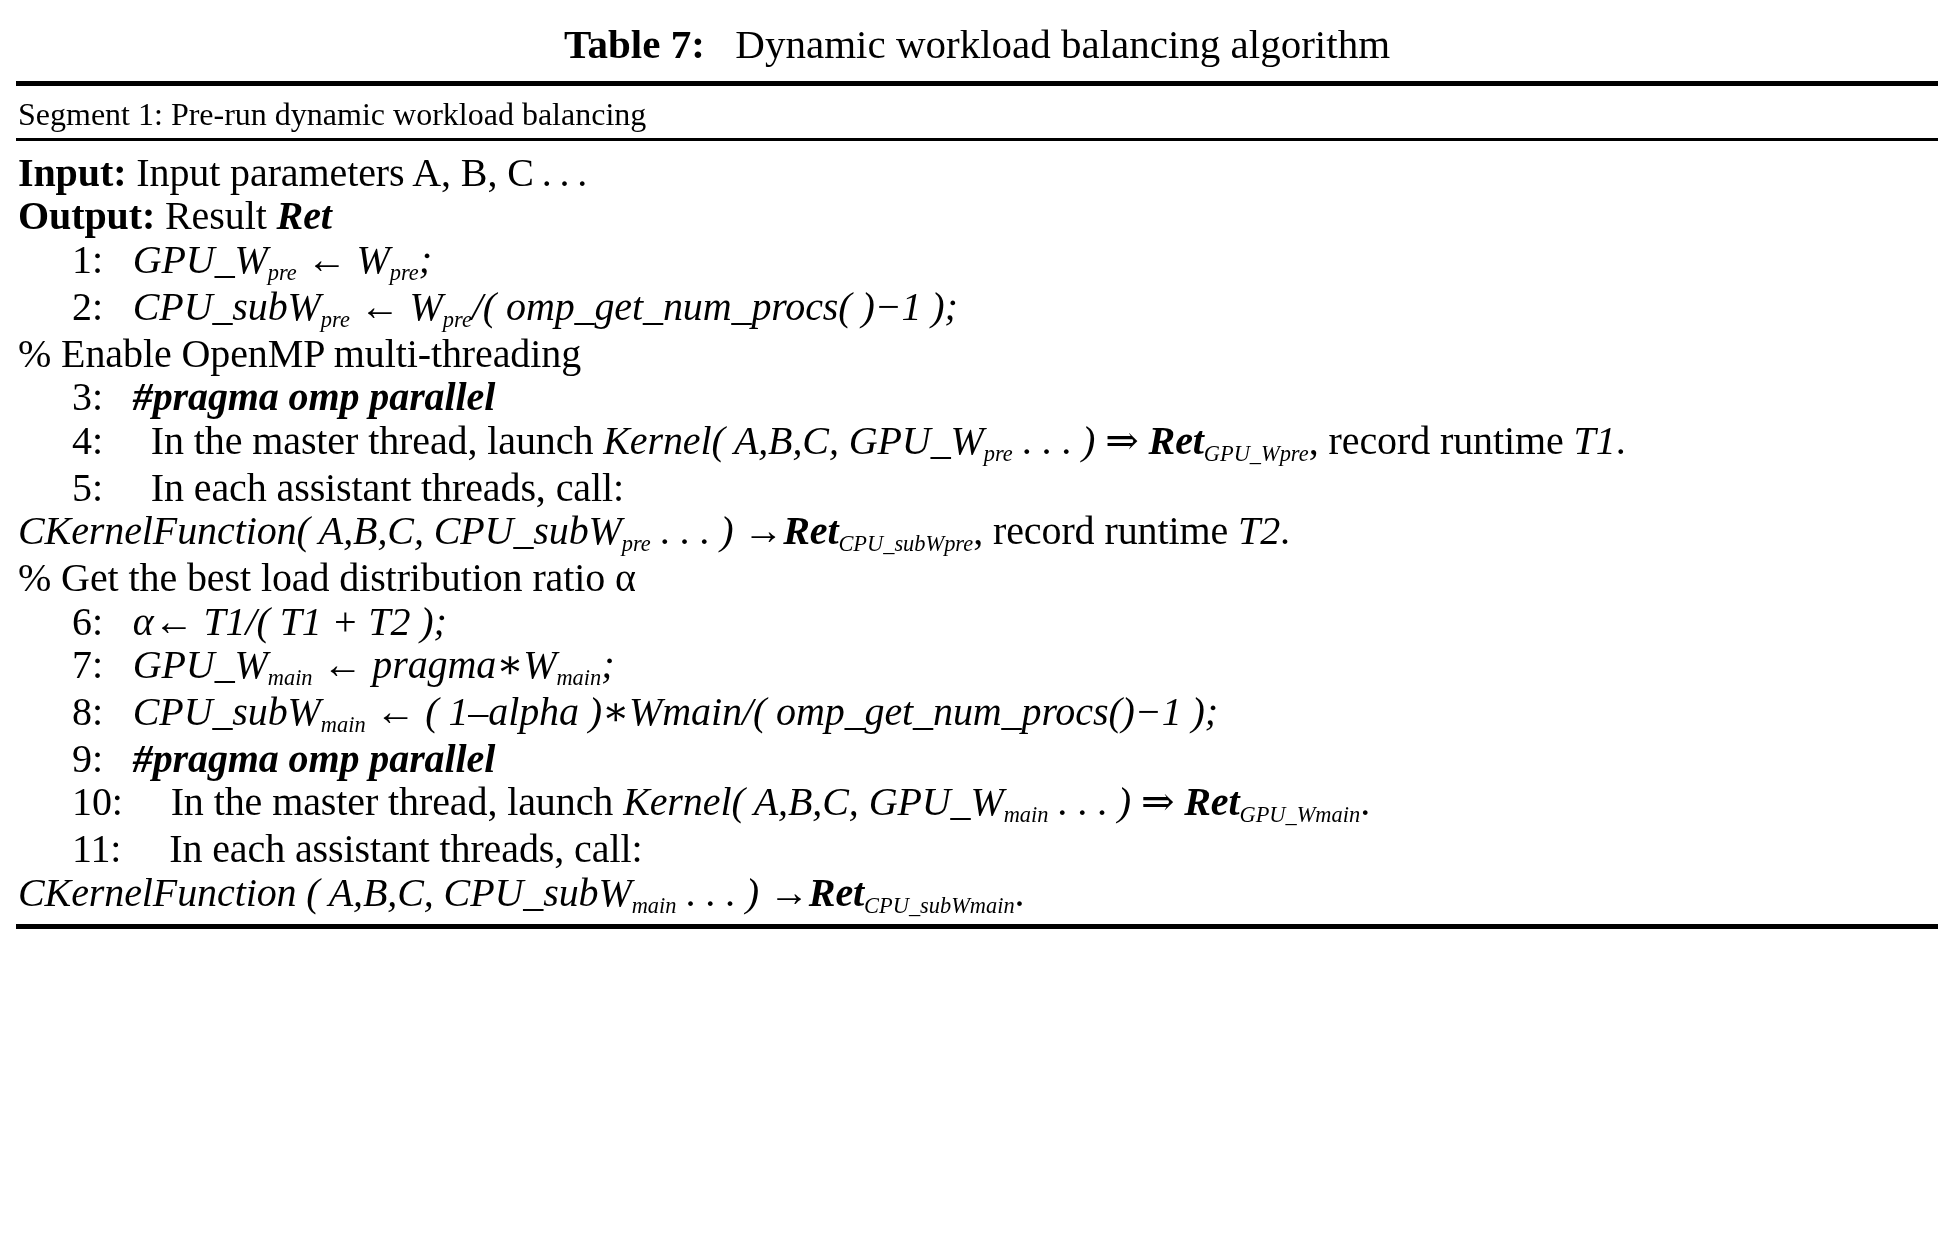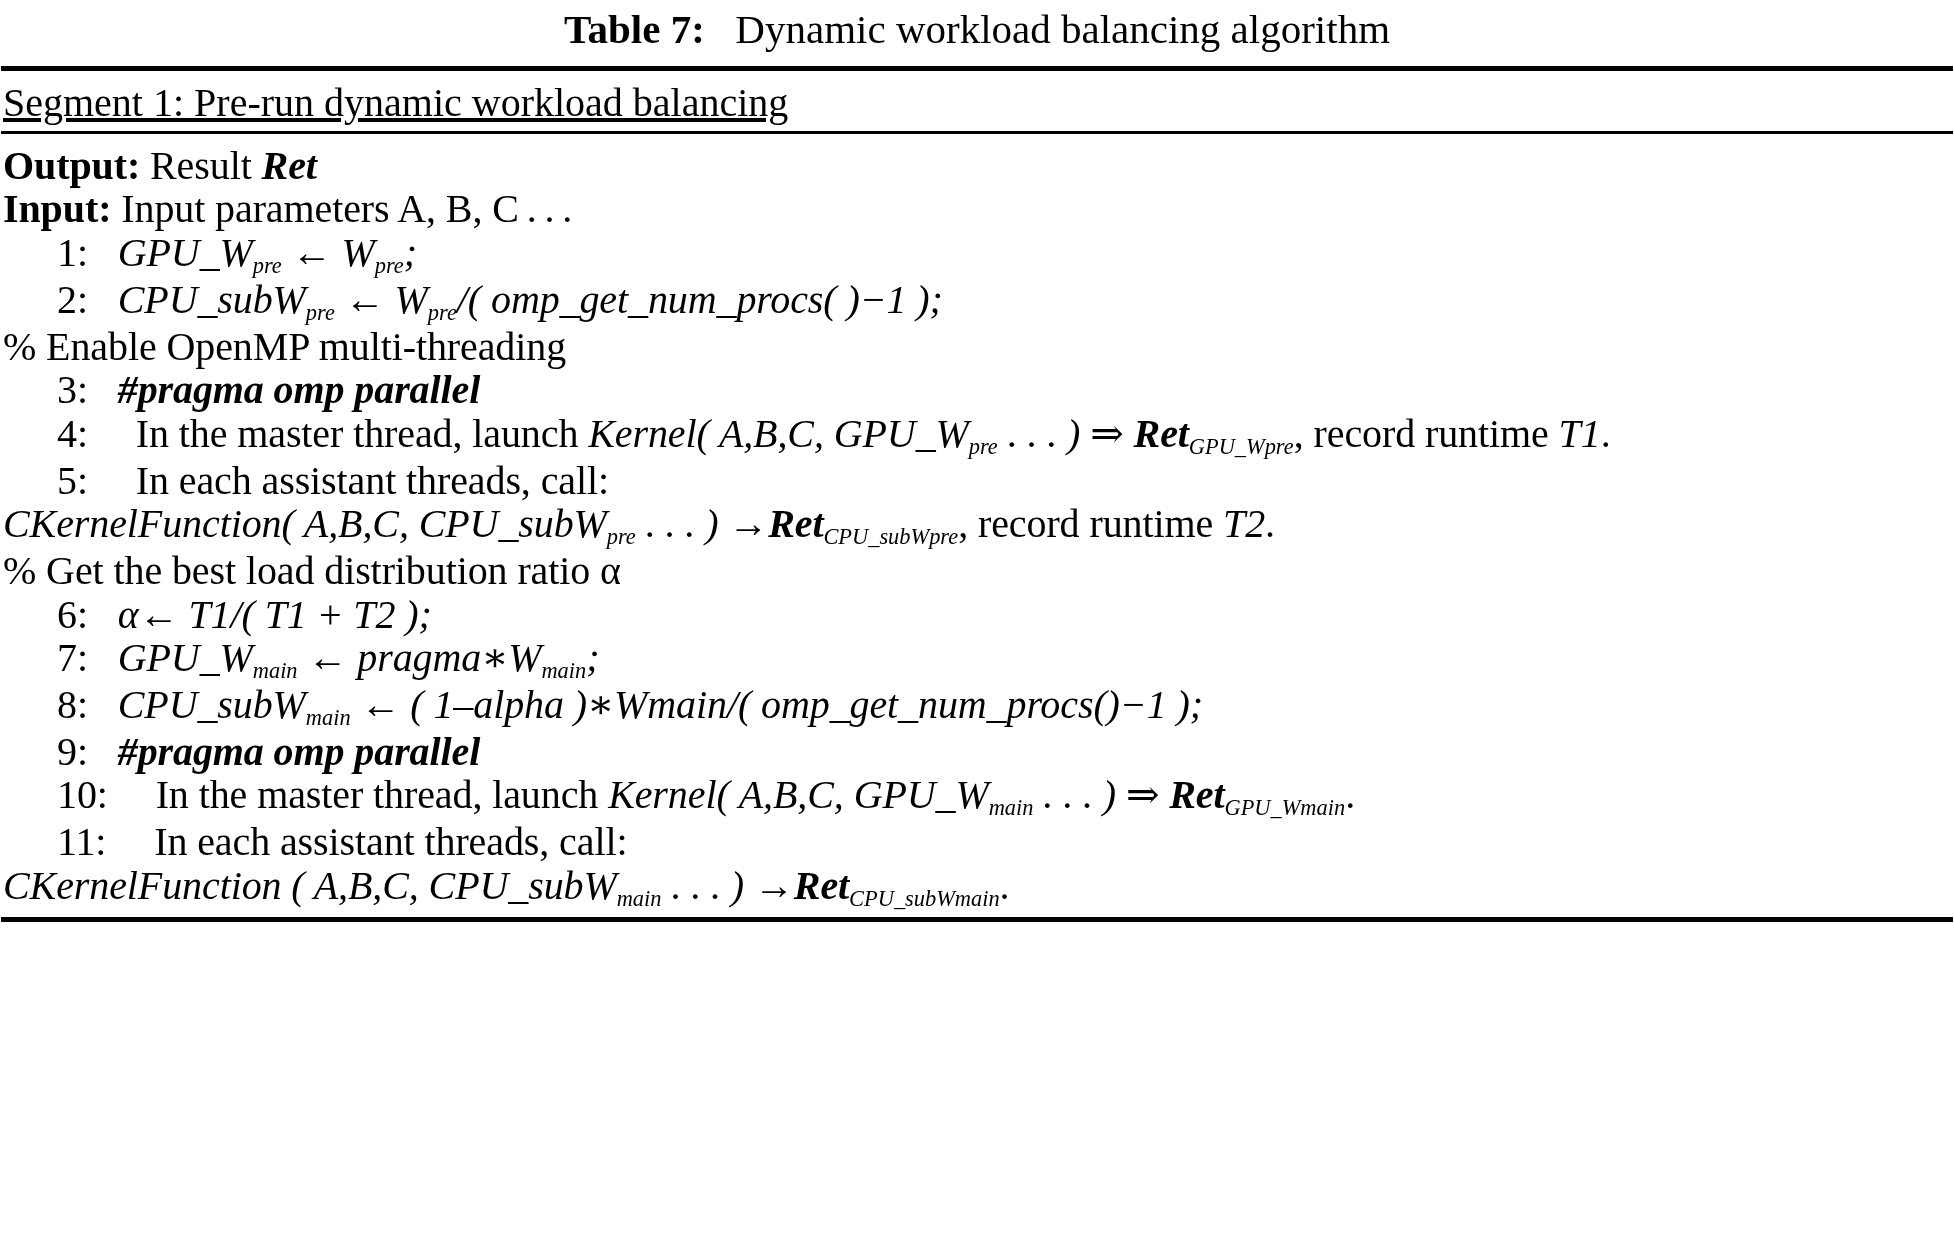--- a/index.html
+++ b/index.html
@@ -10,21 +10,21 @@
   body {
     width: 1954px;
     height: 1254px;
     font-family: "Liberation Serif", "DejaVu Serif", serif;
     color: #000000;
     overflow: hidden;
   }
   .table-wrap {
     width: 1954px;
     box-sizing: border-box;
-    padding: 1px;
+    padding: 16px;
   }
   .caption {
     text-align: center;
     font-size: 41px;
     line-height: 1.1;
     padding: 6px 0 14px 0;
     white-space: nowrap;
   }
   .caption .cap-label {
     font-weight: bold;
@@ -36,25 +36,24 @@
     border-top: 5px solid #000;
     width: 100%;
     height: 0;
   }
   .rule-thin {
     border-top: 3px solid #000;
     width: 100%;
     height: 0;
   }
   .segment-head {
-    font-size: 40px;
+    font-size: 32px;
     line-height: 1.0;
     padding: 12px 0 8px 2px;
     white-space: nowrap;
-    text-decoration: underline;
   }
   .body-block {
     padding-top: 10px;
   }
   .line {
     font-size: 40px;
     line-height: 1.085;
     white-space: nowrap;
     padding: 0 0 0 2px;
     letter-spacing: -0.1px;
@@ -95,28 +94,28 @@
 
   <div class="rule-thick"></div>
 
   <div class="segment-head">Segment 1: Pre-run dynamic workload balancing</div>
 
   <div class="rule-thin"></div>
 
   <div class="body-block">
 
     <div class="line">
+      <span class="b">Input:</span>
+      <span>Input parameters A, B, C . . .</span>
+    </div>
+
+    <div class="line">
       <span class="b">Output:</span>
       <span>Result</span>
       <span class="bi">Ret</span>
-    </div>
-
-    <div class="line">
-      <span class="b">Input:</span>
-      <span>Input parameters A, B, C . . .</span>
     </div>
 
 
     <div class="line indent">
       <span class="num">1:</span>
       <span class="gap-sm"></span>
       <span class="i">GPU_W</span><sub>pre</sub>
       <span class="arrow">←</span>
       <span class="i">W</span><sub>pre</sub><span class="i">;</span>
     </div>

